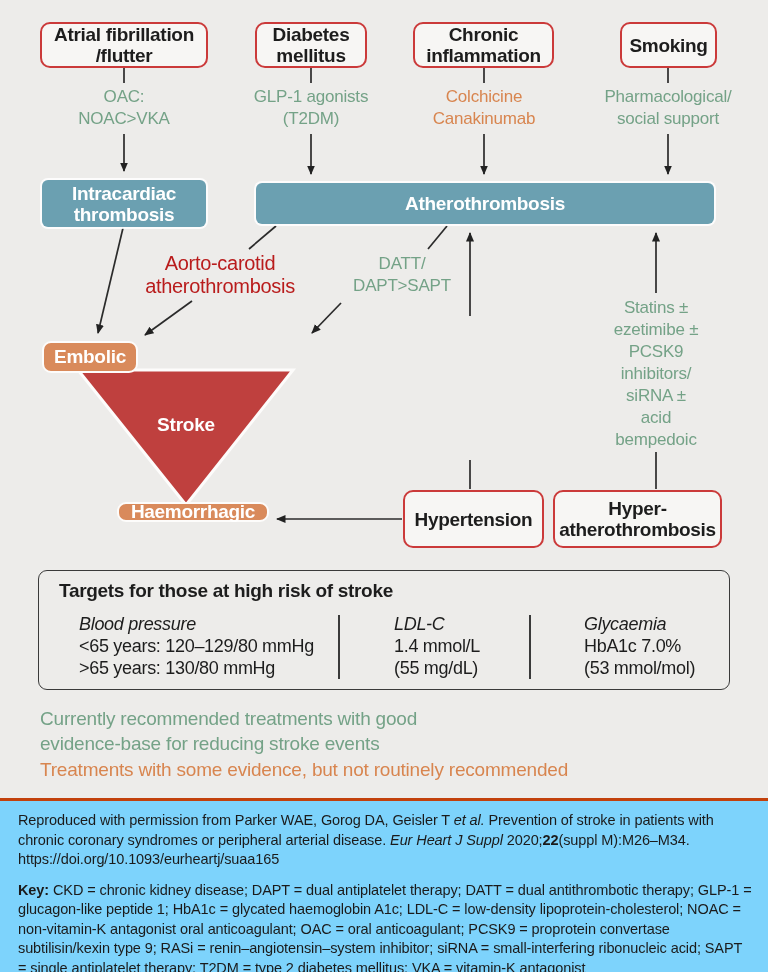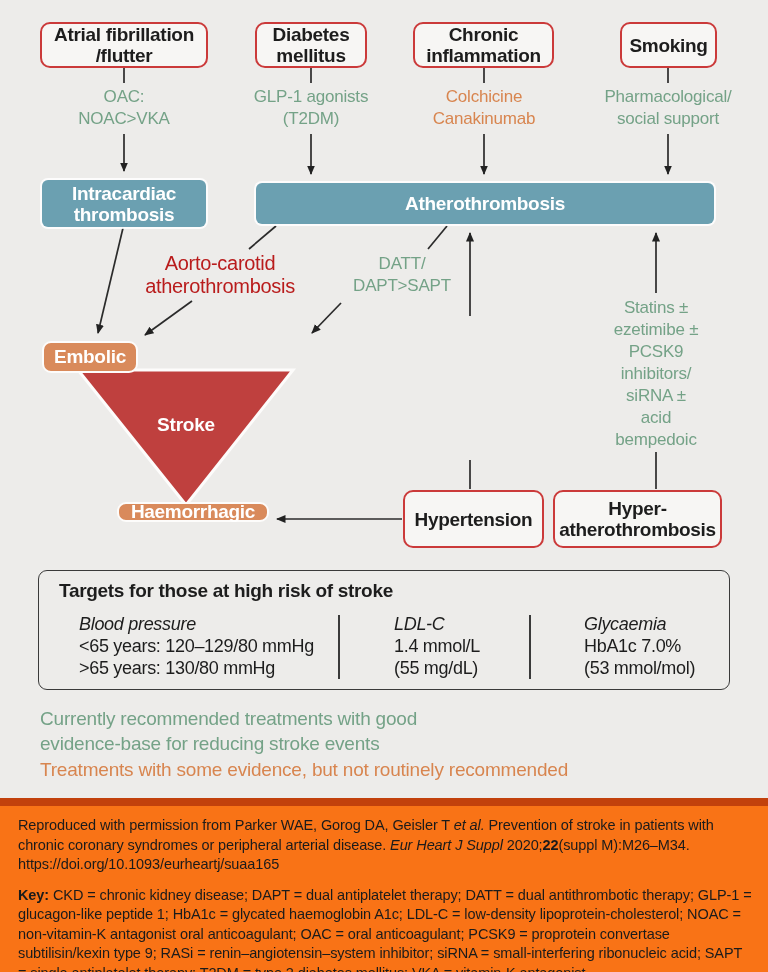--- a/index.html
+++ b/index.html
@@ -24,21 +24,21 @@
   .blacklbl{color:#b91c1c;font-size:20px;line-height:23px;letter-spacing:-0.3px;}
   .strokelbl{color:#fff;font-weight:bold;font-size:19px;text-align:center;letter-spacing:-0.2px;}
   
   .targets{border:1.6px solid #3a3a3a;border-radius:9px;}
   .t-title{font-weight:bold;font-size:19px;letter-spacing:-0.3px;}
   .t-col{font-size:18px;line-height:22px;letter-spacing:-0.3px;}
   .t-col .hdr{font-style:italic;}
   .vdiv{width:1.6px;background:#3a3a3a;}
   .legend{font-size:19px;line-height:25px;letter-spacing:-0.2px;}
   
-  .footer{background:#f97316;border-top:8px solid #c2410c;padding:10px 18px 0 18px;}
+  .footer{background:#7dd3fc;border-top:3px solid #c2410c;padding:10px 18px 0 18px;}
   .f-text{font-size:14.5px;line-height:19.5px;color:#1b1b1b;letter-spacing:-0.1px;width:736px;}
   .f-text .it{font-style:italic;}
   .f-text .bd{font-weight:bold;}
   .keypara{margin-top:11px;}
   svg.lines{position:absolute;left:0;top:0;z-index:1;}
   .z2{z-index:2;}
 </style>
 </head>
 <body>
 

